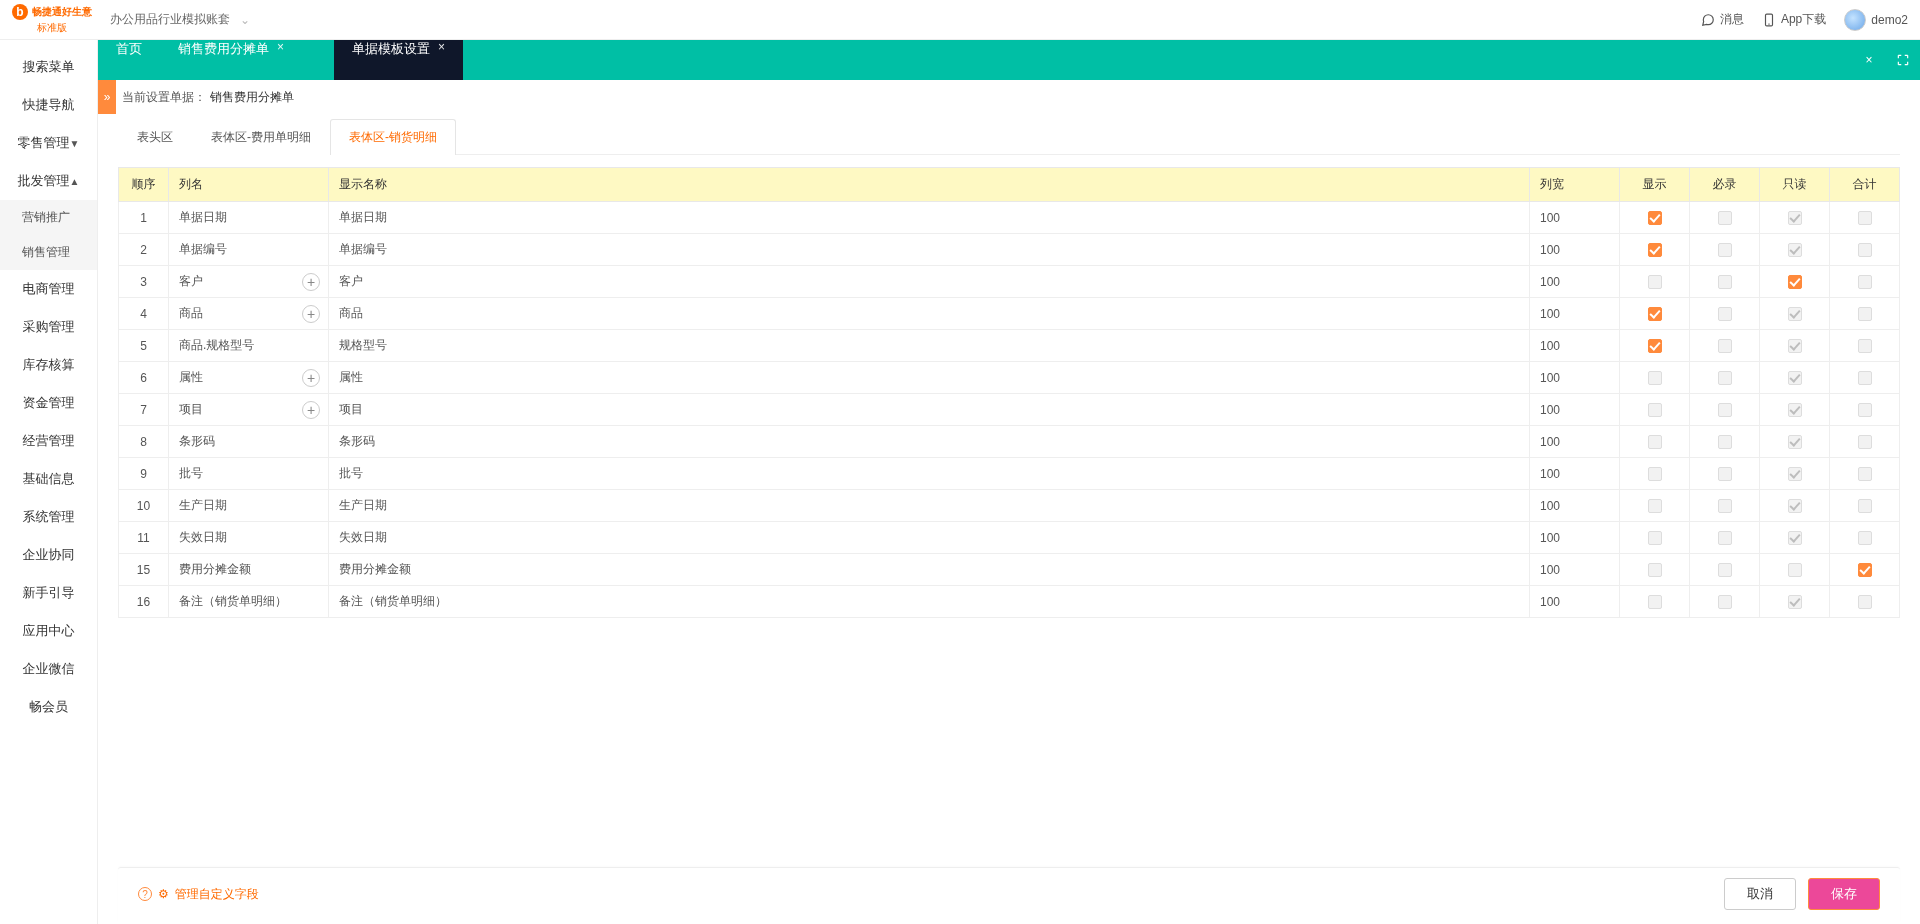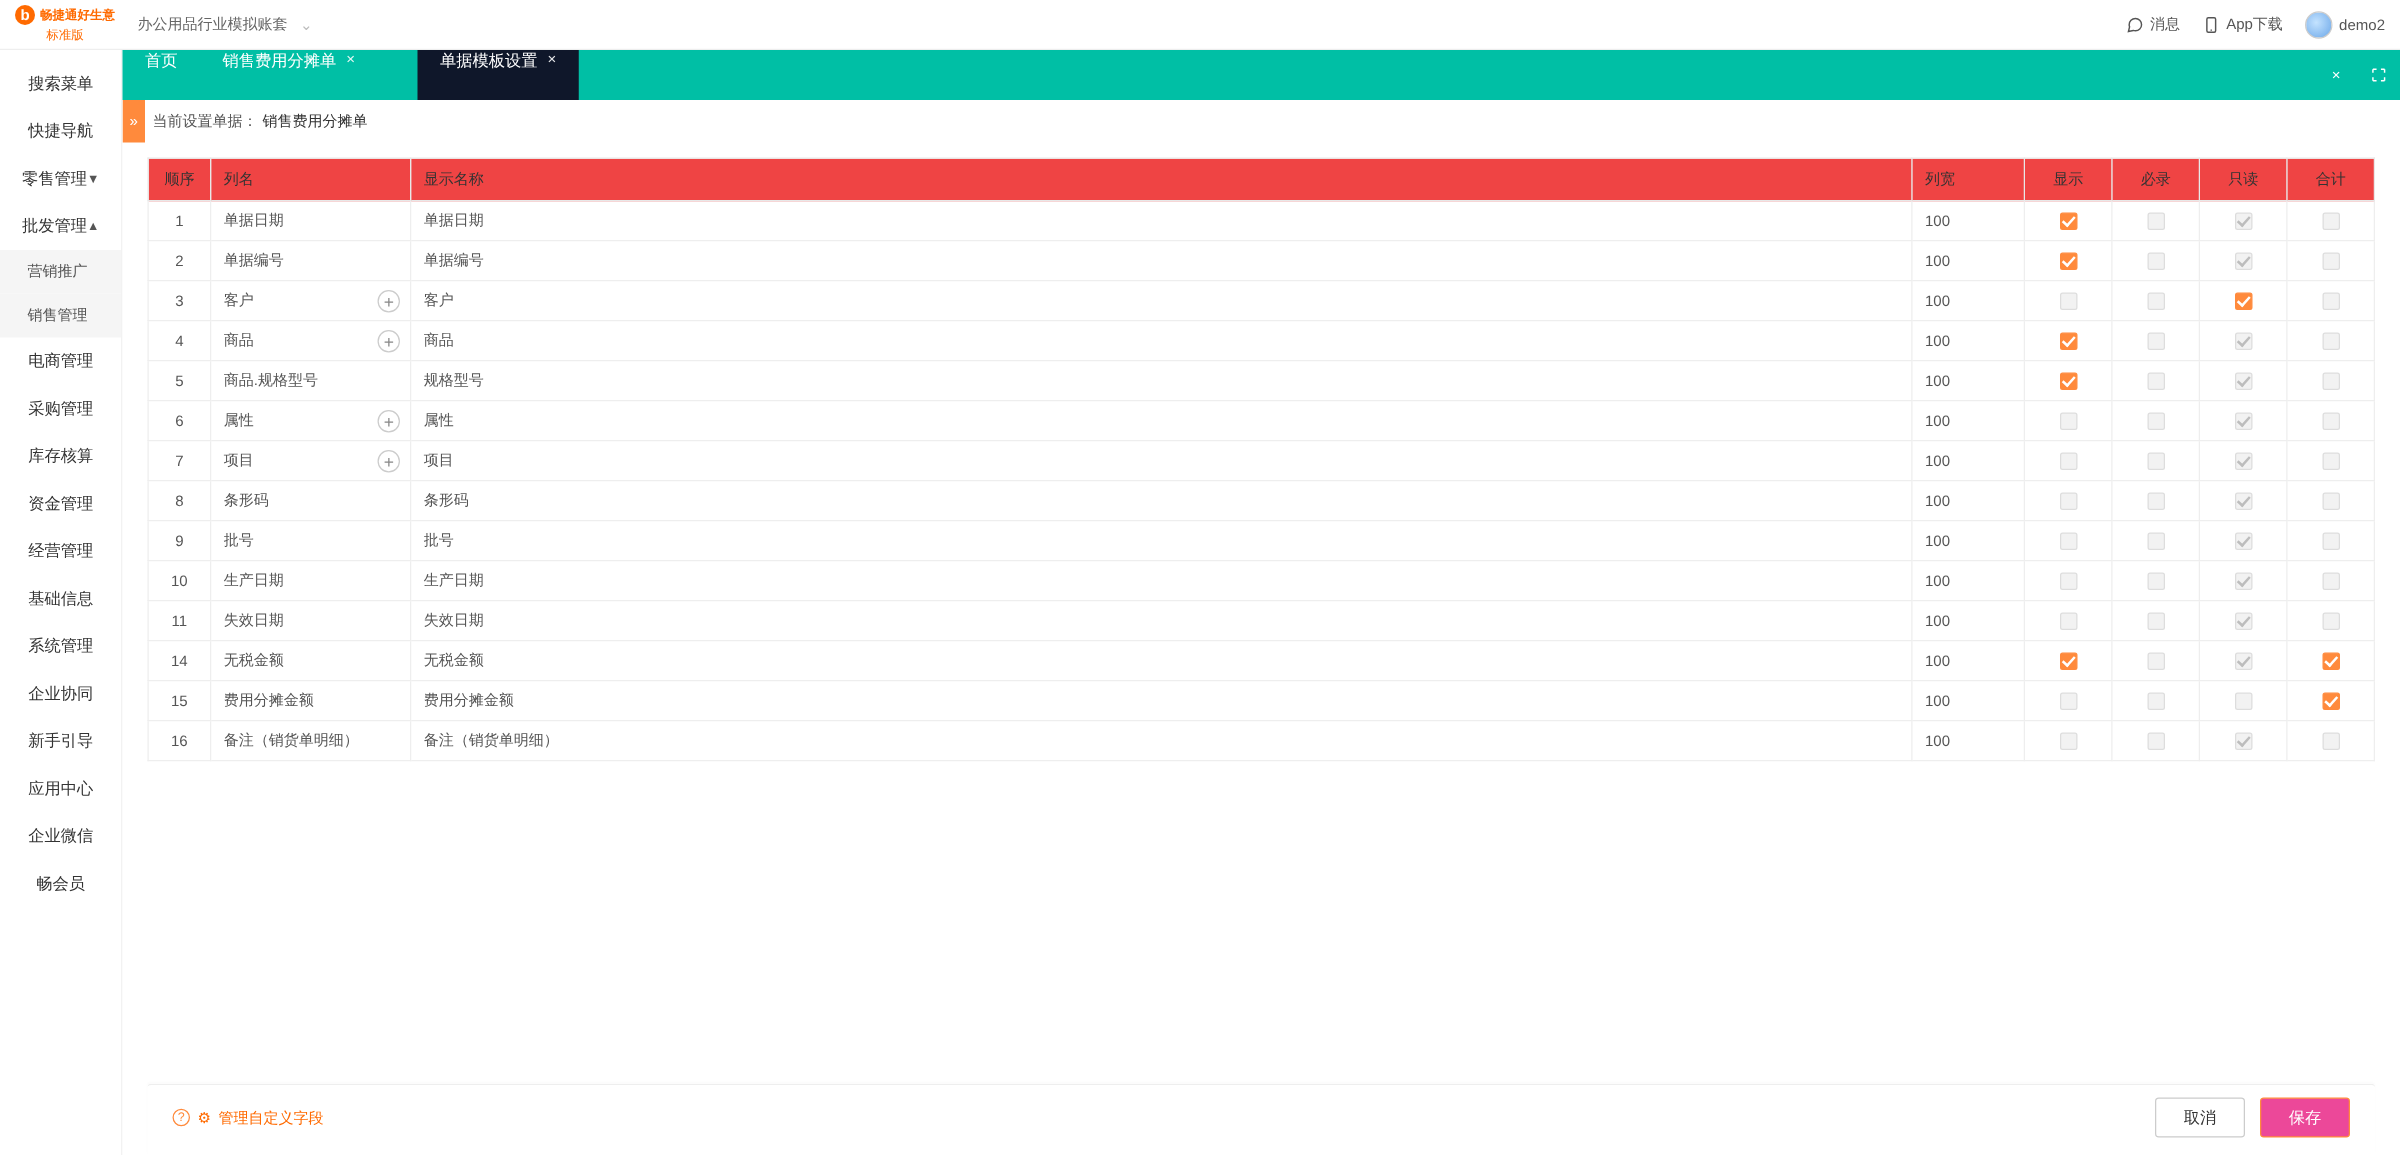--- a/index.html
+++ b/index.html
@@ -41,21 +41,21 @@
     .ctx-arrow { width: 18px; height: 34px; background: #ff8a3c; display: flex; align-items: center; justify-content: center; color: #fff; margin-right: 6px; font-size: 12px; }
     .ctx-label { color: #555; }
     .ctx-value { color: #333; margin-left: 4px; }
 
     .sub-tabs { display: flex; gap: 0; margin: 4px 20px 0; border-bottom: 1px solid #eee; }
     .sub-tab { padding: 9px 18px; font-size: 12px; color: #555; cursor: pointer; border: 1px solid transparent; border-bottom: none; position: relative; top: 1px; background: #fff; }
     .sub-tab.active { color: #ff6a00; border-color: #e5e5e5; border-radius: 3px 3px 0 0; }
 
     .table-wrap { flex: 1; overflow: auto; padding: 12px 20px 0; }
     table { width: 100%; border-collapse: collapse; font-size: 12px; }
-    thead th { background: #ef4444; color: #333; font-weight: normal; text-align: left; padding: 8px 10px; border: 1px solid #e8e8e8; }
+    thead th { background: #fef9c3; color: #333; font-weight: normal; text-align: left; padding: 8px 10px; border: 1px solid #e8e8e8; }
     thead th.center { text-align: center; }
     tbody td { padding: 7px 10px; border: 1px solid #eee; color: #555; position: relative; }
     tbody td.center { text-align: center; }
     .col-seq { width: 50px; text-align: center; }
     .col-name { width: 160px; }
     .col-disp { }
     .col-w { width: 90px; }
     .col-chk { width: 70px; text-align: center; }
 
     .exp-btn { width: 18px; height: 18px; border: 1px solid #ccc; border-radius: 50%; display: inline-flex; align-items: center; justify-content: center; color: #888; font-size: 14px; line-height: 1; cursor: pointer; position: absolute; right: 8px; top: 50%; transform: translateY(-50%); }
@@ -196,20 +196,25 @@
         </div>
       </div>
 
     <div class="page">
       <div class="context-row">
         <div class="ctx-arrow">»</div>
         <span class="ctx-label">当前设置单据：</span>
         <span class="ctx-value">销售费用分摊单</span>
       </div>
 
+      <div class="sub-tabs" id="sub-tabs">
+          <div class="sub-tab">表头区</div>
+          <div class="sub-tab">表体区-费用单明细</div>
+          <div class="sub-tab active">表体区-销货明细</div>
+        </div>
 
       <div class="table-wrap">
         <table>
           <thead>
             <tr>
               <th class="col-seq center">顺序</th>
               <th class="col-name">列名</th>
               <th class="col-disp">显示名称</th>
               <th class="col-w">列宽</th>
               <th class="col-chk center">显示</th>
@@ -323,30 +328,20 @@
                 <td class="center">11</td>
                 <td>失效日期</td>
                 <td>失效日期</td>
                 <td>100</td>
                 <td class="center"><span class="chk disabled"></span></td>
                 <td class="center"><span class="chk disabled"></span></td>
                 <td class="center"><span class="chk checked grey disabled"></span></td>
                 <td class="center"><span class="chk disabled"></span></td>
               </tr>
               <tr>
-                <td class="center">14</td>
-                <td>无税金额</td>
-                <td>无税金额</td>
-                <td>100</td>
-                <td class="center"><span class="chk checked orange"></span></td>
-                <td class="center"><span class="chk disabled"></span></td>
-                <td class="center"><span class="chk checked grey disabled"></span></td>
-                <td class="center"><span class="chk checked orange"></span></td>
-              </tr>
-              <tr>
                 <td class="center">15</td>
                 <td>费用分摊金额</td>
                 <td>费用分摊金额</td>
                 <td>100</td>
                 <td class="center"><span class="chk disabled"></span></td>
                 <td class="center"><span class="chk disabled"></span></td>
                 <td class="center"><span class="chk disabled"></span></td>
                 <td class="center"><span class="chk checked orange"></span></td>
               </tr>
               <tr>

